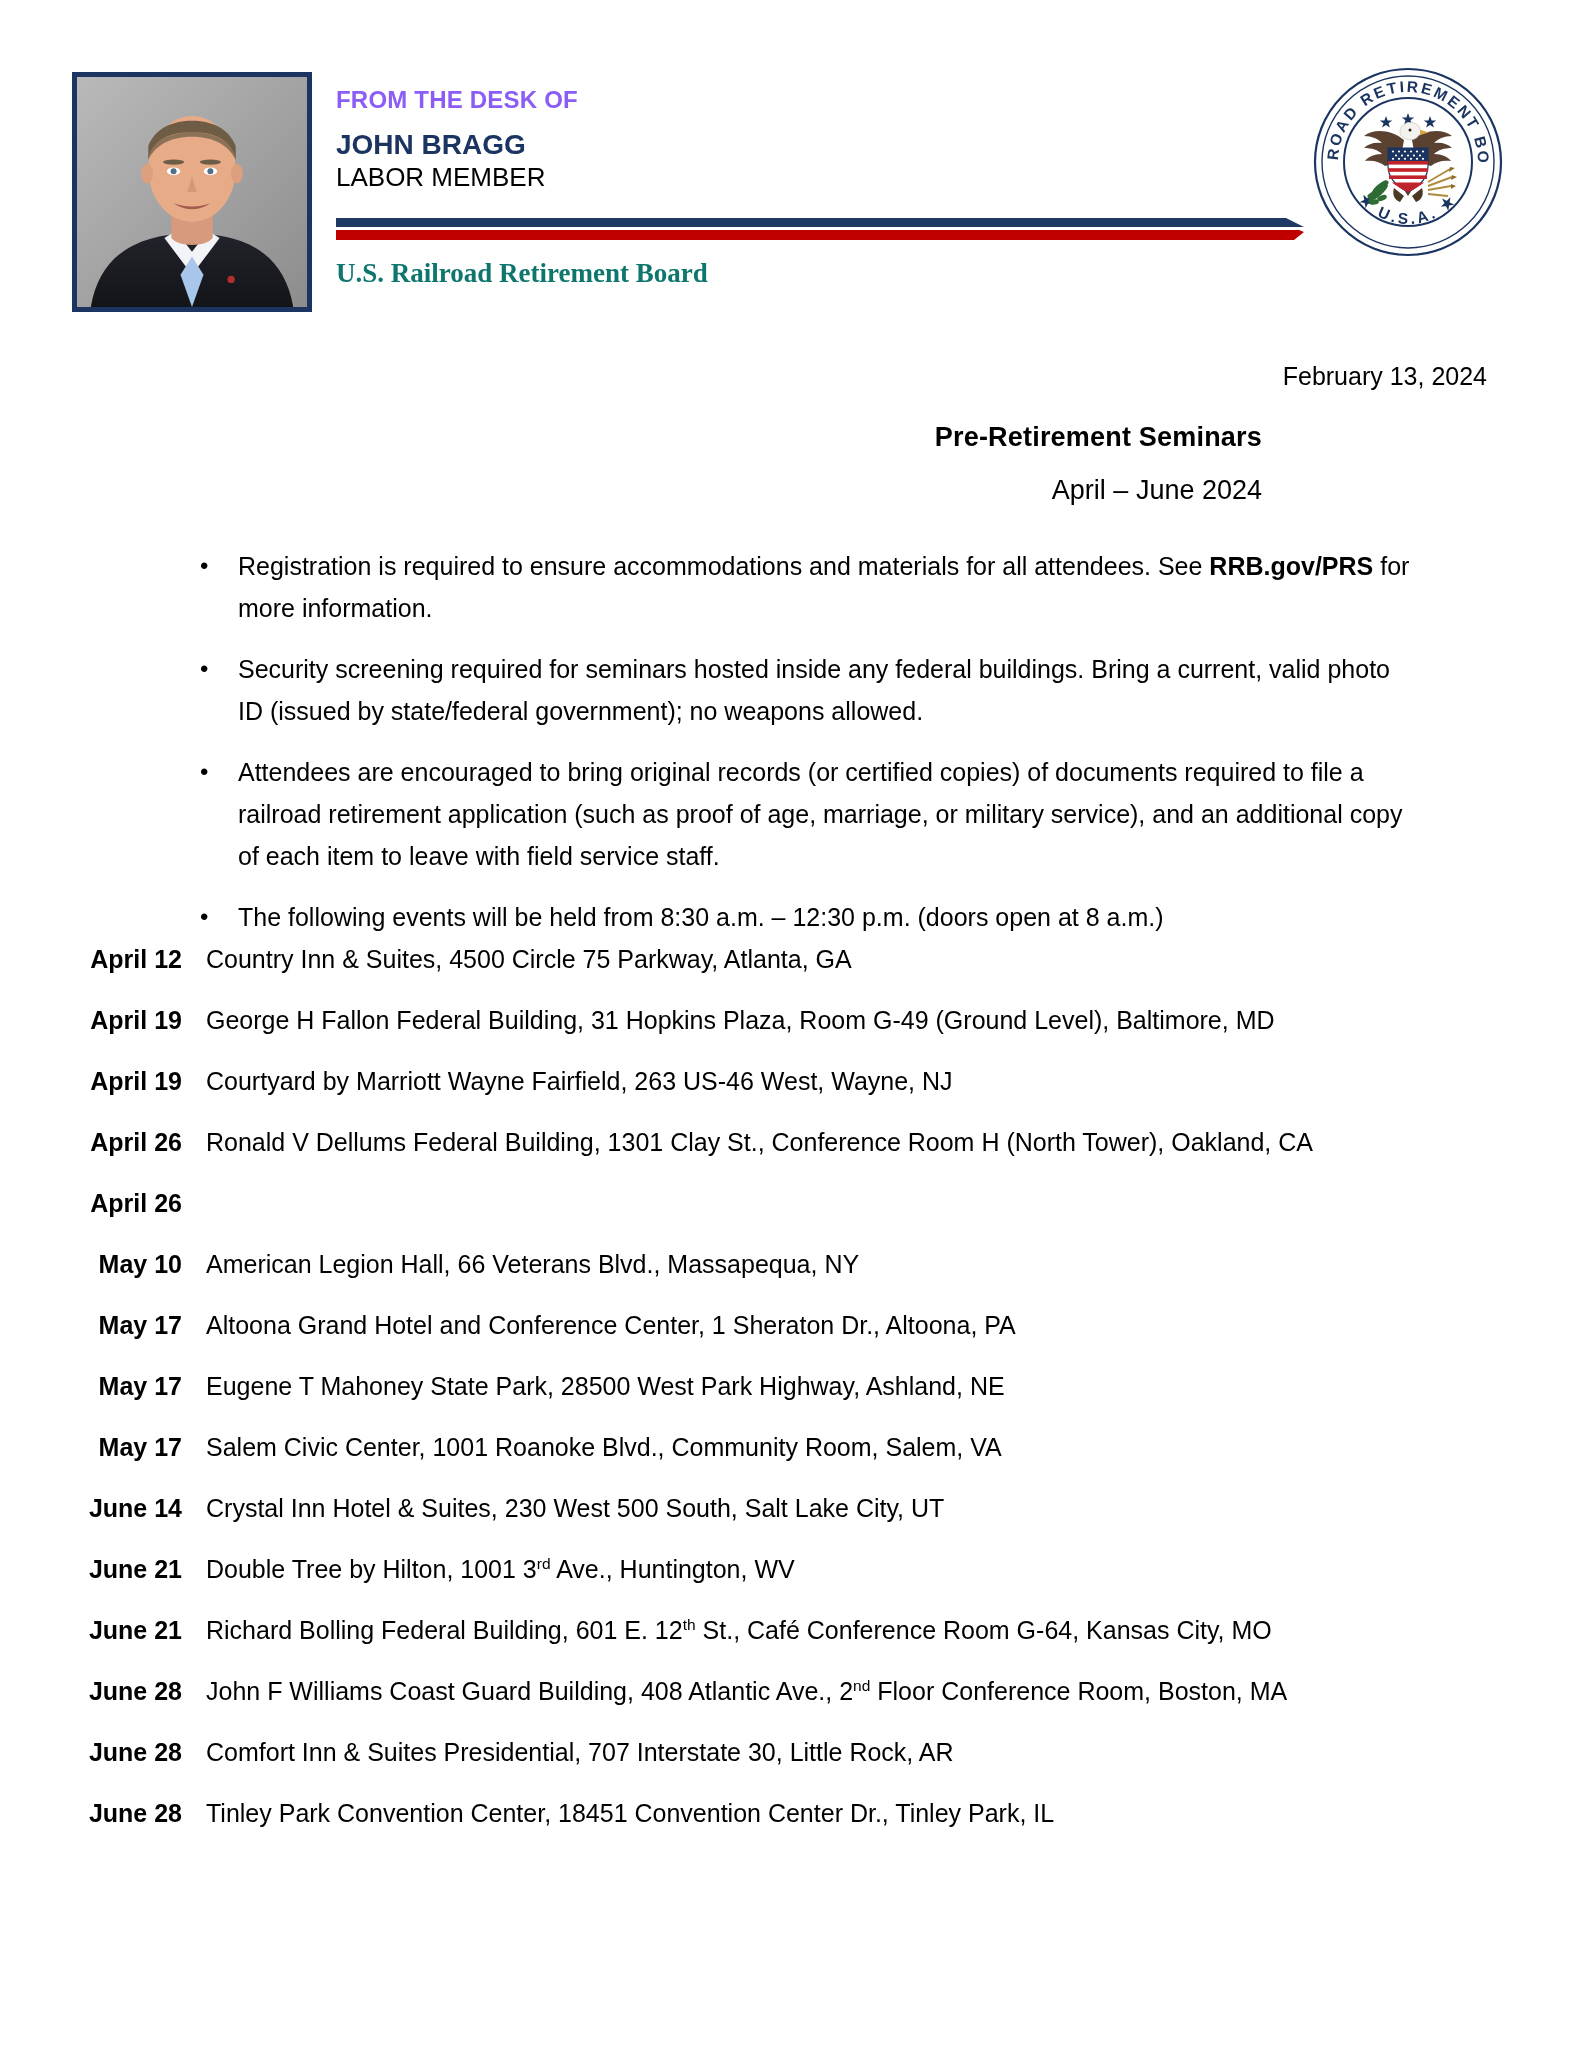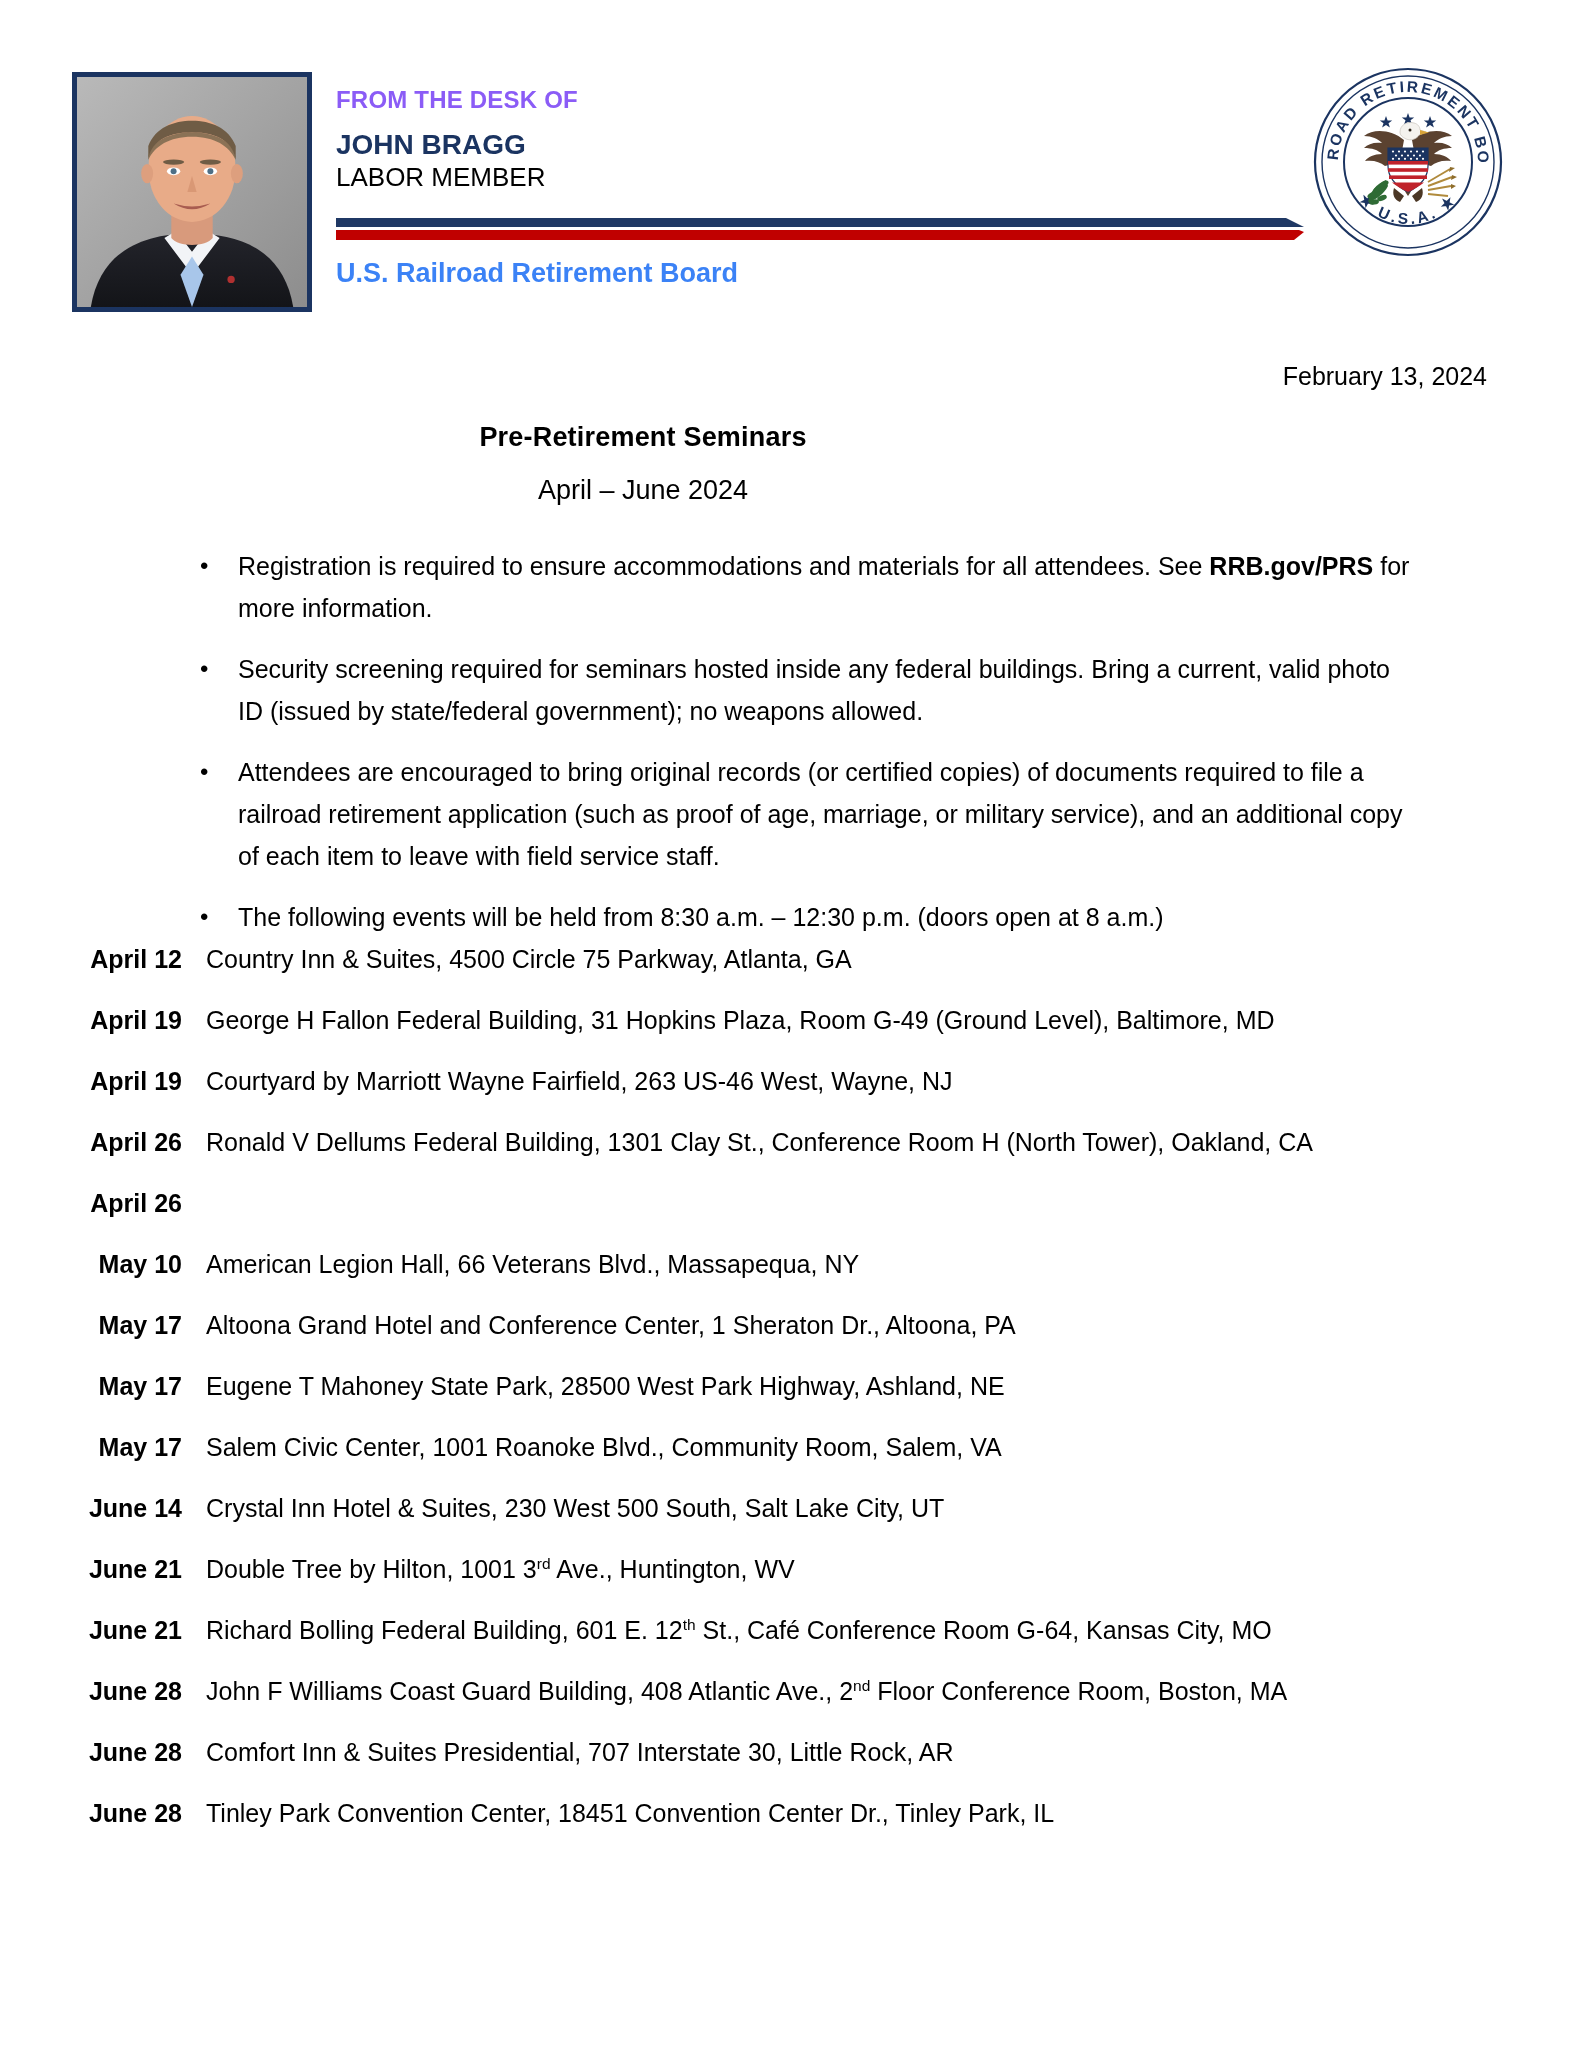--- a/index.html
+++ b/index.html
@@ -69,24 +69,24 @@
     top: 218px;
     width: 968px;
     height: 26px;
   }
   .rule-svg { display: block; }
 
   .agency {
     position: absolute;
     left: 336px;
     top: 258px;
-    color: #3b82f6;
+    color: #0f766e;
     font-weight: bold;
     font-size: 27px;
-    font-family: Liberation Sans, sans-serif;
+    font-family: Liberation Serif, serif;
   }
 
   .seal {
     position: absolute;
     left: 1308px;
     top: 62px;
     width: 200px;
     height: 200px;
   }
   .seal svg { display: block; }
@@ -99,22 +99,21 @@
     font-size: 25px;
     font-family: "Liberation Sans", sans-serif;
   }
 
   
   .title-block {
     position: absolute;
     top: 422px;
     left: 0;
     width: 1262px;
-    text-align: center;
-    margin-left: 12px;
+    text-align: right;
   }
   .doc-title {
     font-size: 27px;
     font-weight: bold;
     letter-spacing: 0.2px;
   }
   .doc-subtitle {
     font-size: 27px;
     font-weight: normal;
     margin-top: 22px;

